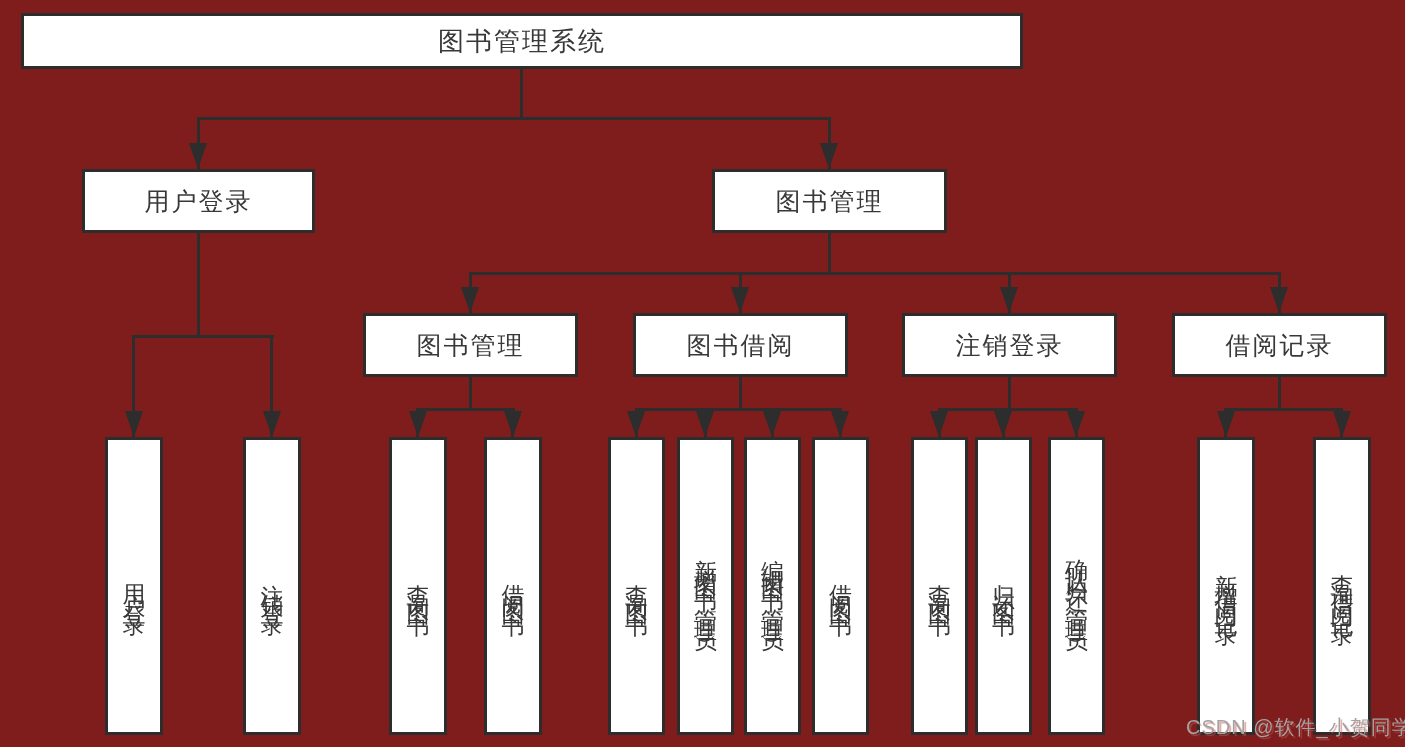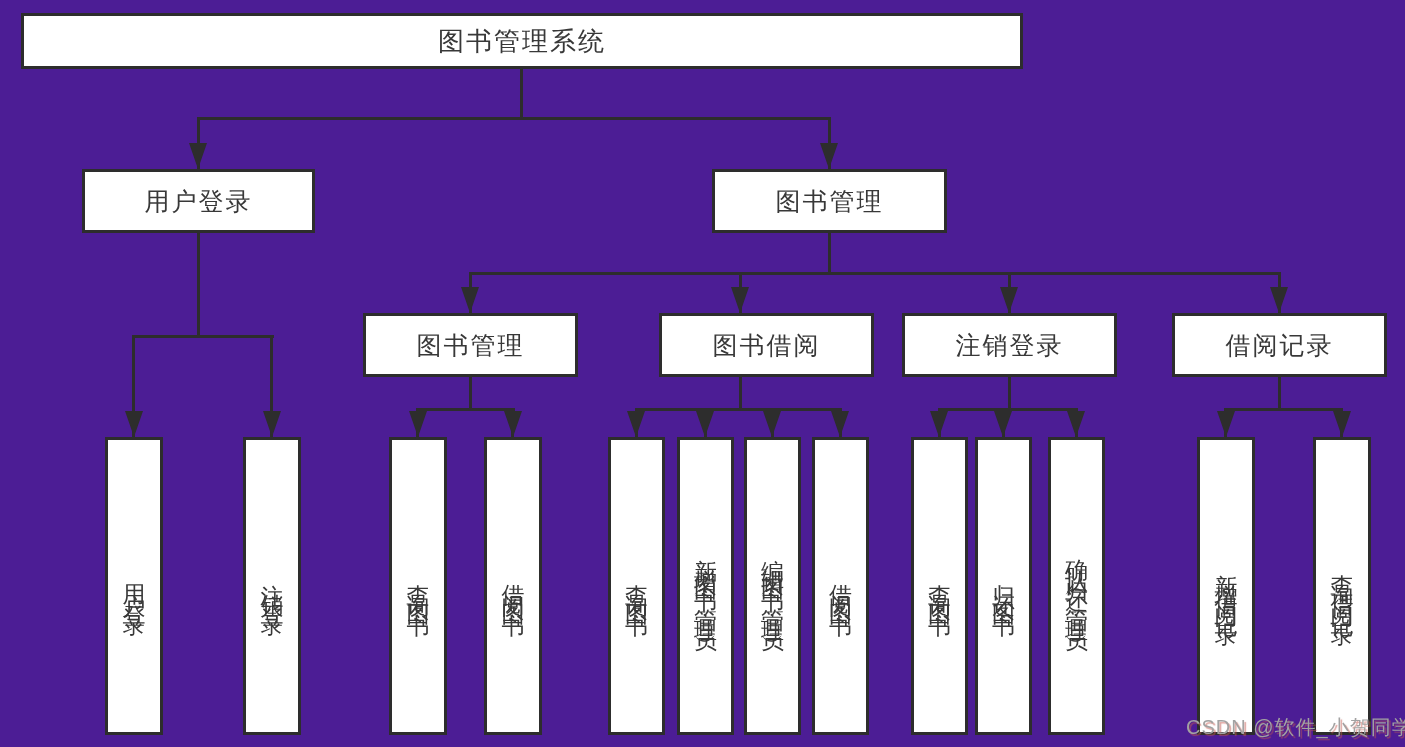--- a/index.html
+++ b/index.html
@@ -1,17 +1,17 @@
 <!DOCTYPE html>
 <html><head>
 <meta charset="utf-8">
 <style>
   html,body{margin:0;padding:0;background:#fff;}
   .stage{
-    position:relative;width:1405px;height:747px;background:#4c1d95;overflow:hidden;
+    position:relative;width:1405px;height:747px;background:#7f1d1d;overflow:hidden;
     font-family:"Liberation Sans","DejaVu Sans",sans-serif;
   }
   .node{
     position:absolute;box-sizing:border-box;border:3px solid #2d2d2d;background:#fff;
     display:flex;align-items:center;justify-content:center;
     color:#383838;letter-spacing:2px;
   }
   .hnode{font-size:25px;}
   .root{font-size:26px;}
   .leaf{
@@ -69,21 +69,21 @@
   <div class="line" style="left:739px;top:272px;width:3px;height:41px;"></div>
   <div class="arr" style="left:731px;top:287px;"></div>
   <div class="line" style="left:1008px;top:272px;width:3px;height:41px;"></div>
   <div class="arr" style="left:1000px;top:287px;"></div>
   <div class="line" style="left:1278px;top:272px;width:3px;height:41px;"></div>
   <div class="arr" style="left:1270px;top:287px;"></div>
 
   <div class="node hnode" style="left:363px;top:313px;width:215px;height:64px;">
     <span>图书管理</span>
   </div>
-  <div class="node hnode" style="left:659px;top:313px;width:215px;height:64px;">
+  <div class="node hnode" style="left:633px;top:313px;width:215px;height:64px;">
     <span>图书借阅</span>
   </div>
   <div class="node hnode" style="left:902px;top:313px;width:215px;height:64px;">
     <span>注销登录</span>
   </div>
   <div class="node hnode" style="left:1172px;top:313px;width:215px;height:64px;text-align:center;">
     <span>借阅记录</span>
   </div>
 
   <div class="line" style="left:469px;top:377px;width:3px;height:31px;"></div>

